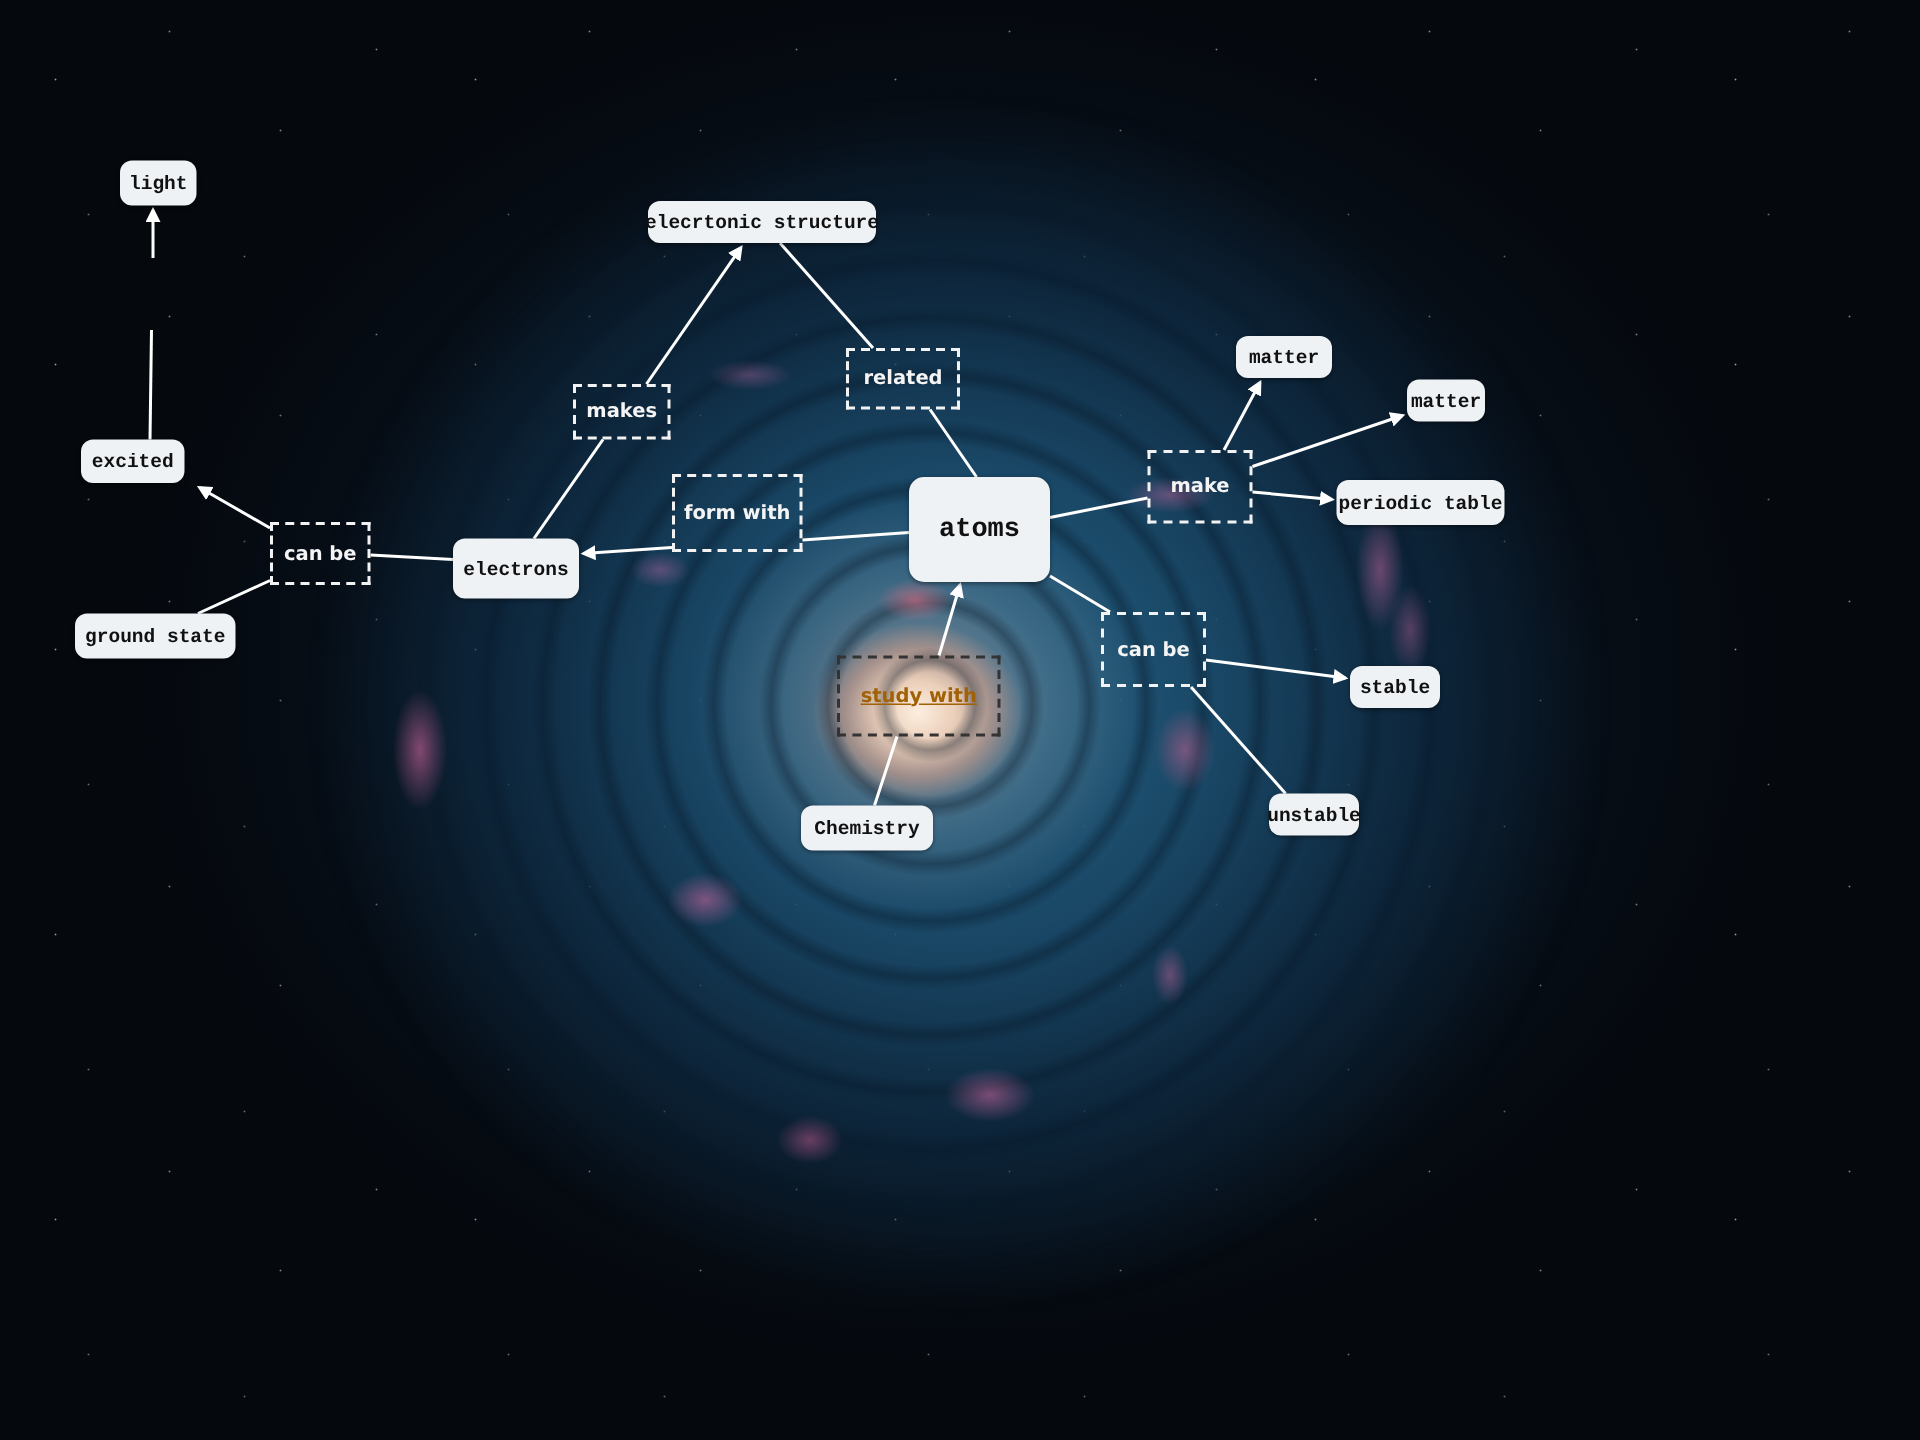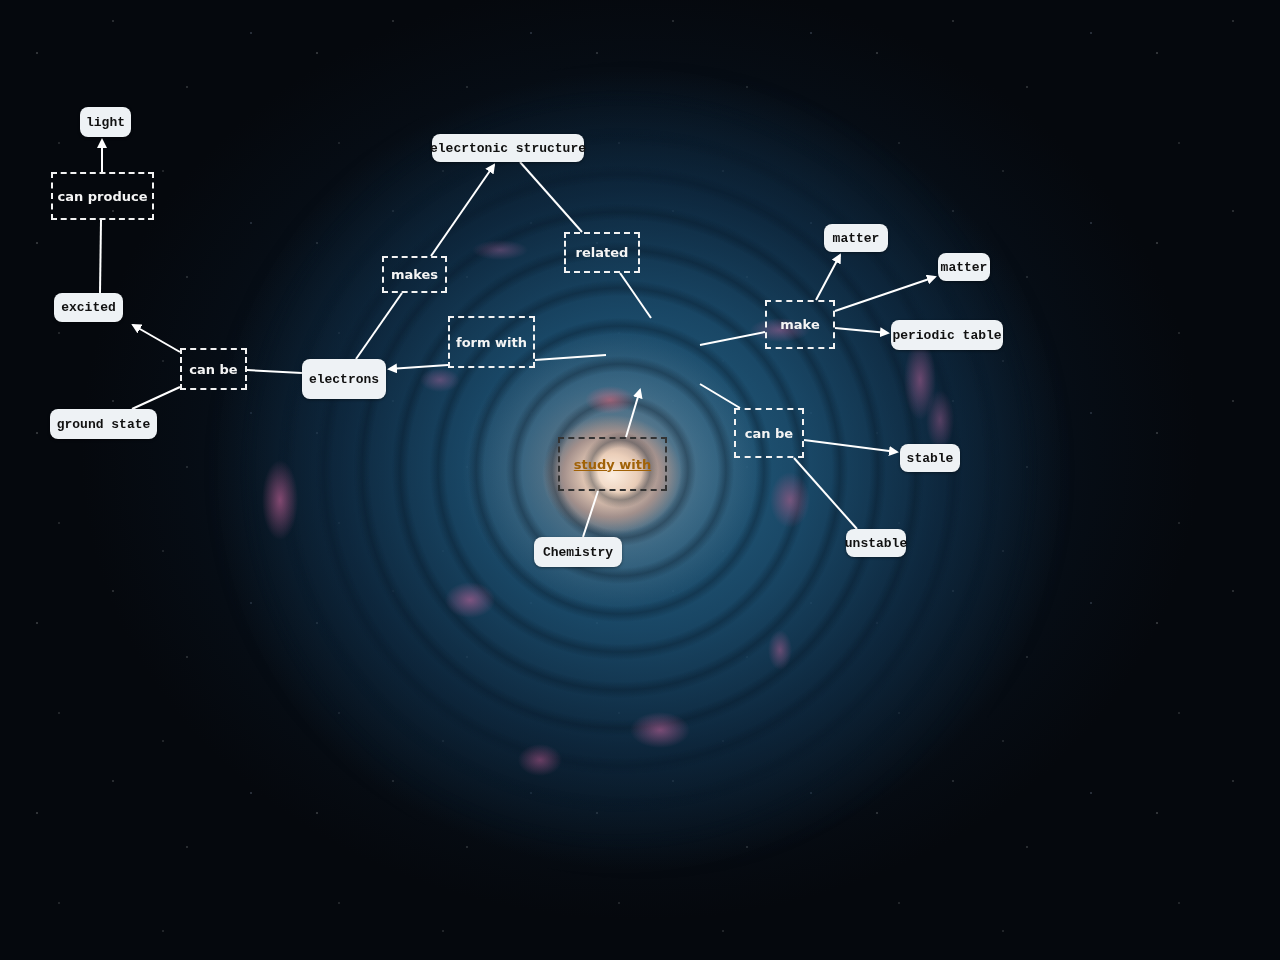--- a/index.html
+++ b/index.html
@@ -103,23 +103,20 @@
         <line x1="804" y1="440" x2="897" y2="452" stroke="#ffffff" stroke-width="2" marker-end="url(#arrowhead)"></line>
         <line x1="794" y1="458" x2="857" y2="529" stroke="#ffffff" stroke-width="2"></line>
         <line x1="626" y1="437" x2="640" y2="390" stroke="#ffffff" stroke-width="2" marker-end="url(#arrowhead)"></line>
         <line x1="598" y1="491" x2="583" y2="537" stroke="#ffffff" stroke-width="2"></line>
       </g>
   </svg>
 
   <div class="node concept" style="left: 80px; top: 107px; width: 51px; height: 30px;">
       <span>light</span>
     </div>
-  <div class="node link" style="left: 51px; top: 172px; width: 103px; height: 48px;">
-      <span>can produce</span>
-    </div>
   <div class="node concept" style="left: 54px; top: 293px; width: 69px; height: 29px;">
       <span>excited</span>
     </div>
   <div class="node link" style="left: 180px; top: 348px; width: 67px; height: 42px;">
       <span>can be</span>
     </div>
   <div class="node concept" style="left: 50px; top: 409px; width: 107px; height: 30px;">
       <span>ground state</span>
     </div>
   <div class="node concept" style="left: 302px; top: 359px; width: 84px; height: 40px;">
@@ -129,20 +126,23 @@
       <span>makes</span>
     </div>
   <div class="node concept" style="left: 432px; top: 134px; width: 152px; height: 28px;">
       <span>elecrtonic structure</span>
     </div>
   <div class="node link" style="left: 564px; top: 232px; width: 76px; height: 41px;">
       <span>related</span>
     </div>
   <div class="node link" style="left: 448px; top: 316px; width: 87px; height: 52px;">
       <span>form with</span>
+    </div>
+  <div class="node concept main" style="left: 606px; top: 318px; width: 94px; height: 70px;">
+      <span>atoms</span>
     </div>
   <div class="node link" style="left: 765px; top: 300px; width: 70px; height: 49px;">
       <span>make</span>
     </div>
   <div class="node concept" style="left: 824px; top: 224px; width: 64px; height: 28px;">
       <span>matter</span>
     </div>
   <div class="node concept" style="left: 938px; top: 253px; width: 52px; height: 28px;">
       <span>matter</span>
     </div>

